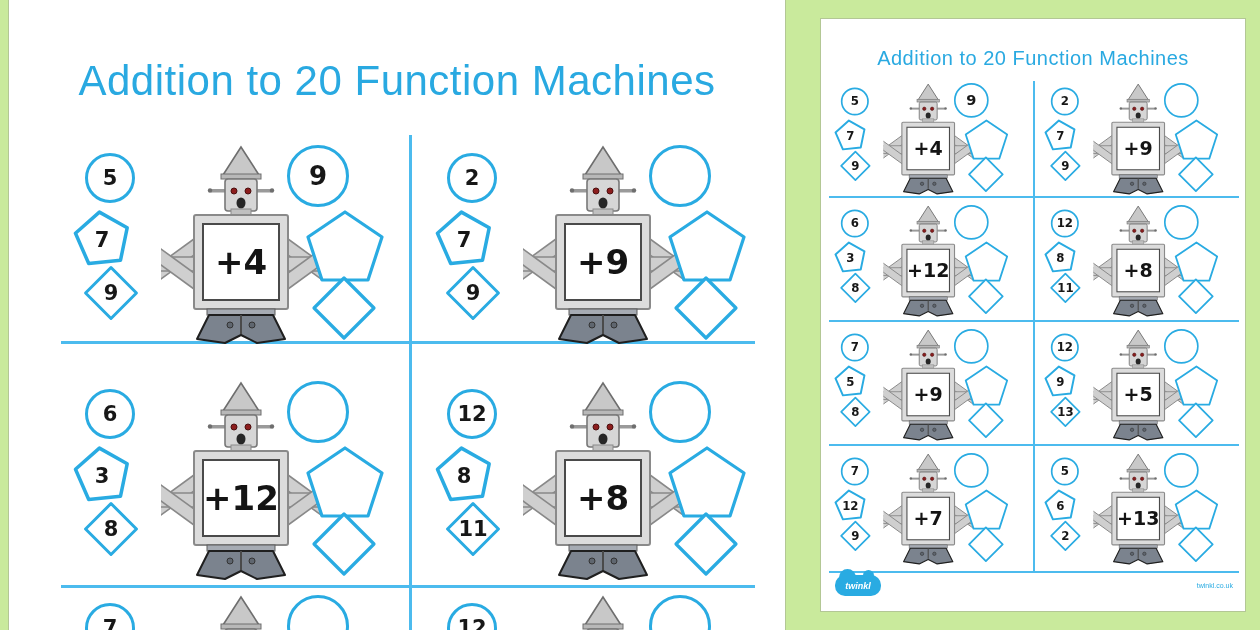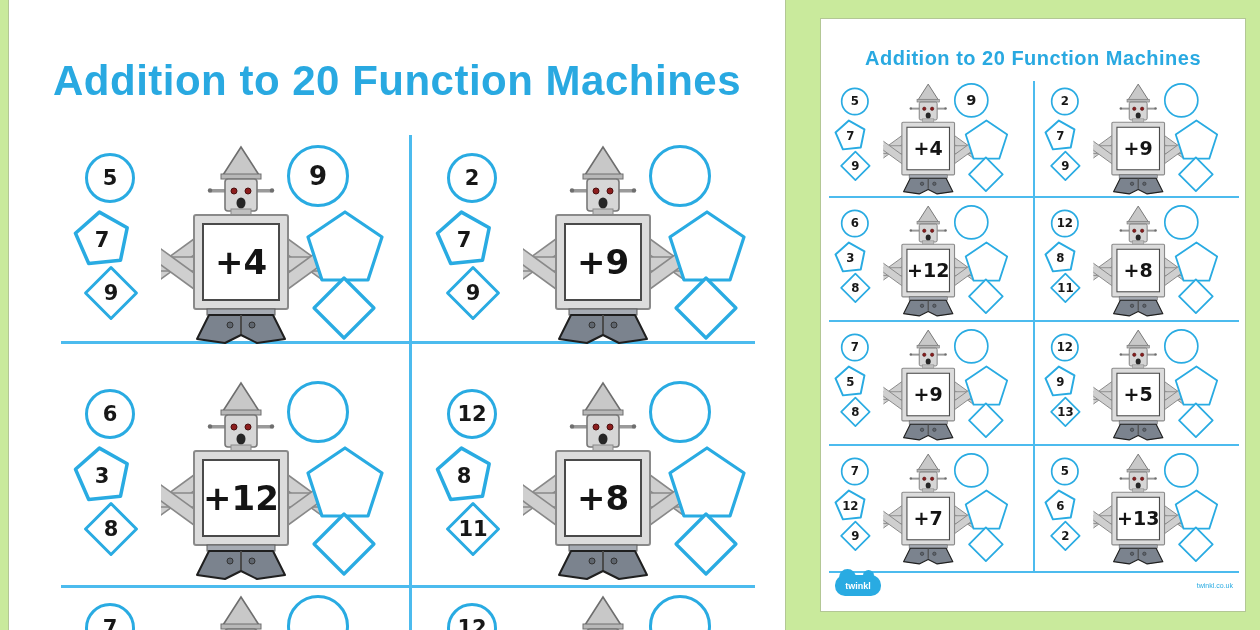--- a/index.html
+++ b/index.html
@@ -10,21 +10,21 @@
   }
   .page{
     position:absolute;background:#ffffff;border:1px solid #b3c795;
     box-sizing:border-box;
   }
   .page-left{left:8px;top:-4px;width:778px;height:704px;}
   .page-right{left:820px;top:18px;width:426px;height:594px;}
 
   .title{
     position:absolute;left:0;width:100%;text-align:center;margin:0;
-    color:#29a9e1;font-weight:bold;letter-spacing:.5px;
+    color:#29a9e1;font-weight:normal;letter-spacing:.5px;
   }
   .title-lg{top:60px;font-size:42px;}
   .title-sm{top:28px;font-size:20px;}
 
   .vdiv,.hdiv,.footline{position:absolute;background:#4cbbee;}
   .page-left .vdiv{left:400px;top:138px;width:3px;height:566px;}
   .page-left .hdiv{left:52px;width:694px;height:3px;}
   .page-left .hdiv1{top:344px;}
   .page-left .hdiv2{top:588px;}
   .page-right .vdiv{left:212px;top:62px;width:2px;height:490px;}
@@ -64,21 +64,21 @@
   .in-diam{left:12px;top:120px;width:56px;height:56px;}
   .out-circ{left:216px;top:0;width:62px;height:62px;}
   .out-pent{left:234px;top:64px;width:80px;height:74px;}
   .out-diam{left:240px;top:130px;width:66px;height:66px;}
   .out-num{font-size:26px;}
   .pent .num{padding-top:5px;box-sizing:border-box;}
 
   .logo{
     position:absolute;left:14px;top:556px;width:46px;height:21px;
     background:#29abe2;border-radius:10px;
-    display:flex;align-items:center;justify-content:center;
+    display:flex;align-items:center;justify-content:center;font-style:italic;
   }
   .logo::before{content:"";position:absolute;left:4px;top:-6px;width:17px;height:17px;border-radius:50%;background:#29abe2;}
   .logo::after{content:"";position:absolute;right:7px;top:-5px;width:11px;height:11px;border-radius:50%;background:#29abe2;}
   .logo span{position:relative;z-index:1;color:#fff;font-size:9px;font-weight:bold;}
   .page-url{position:absolute;right:12px;top:563px;font-size:7px;color:#29abe2;}
 </style>
 </head>
 <body>
 
 <div class="page page-left">

